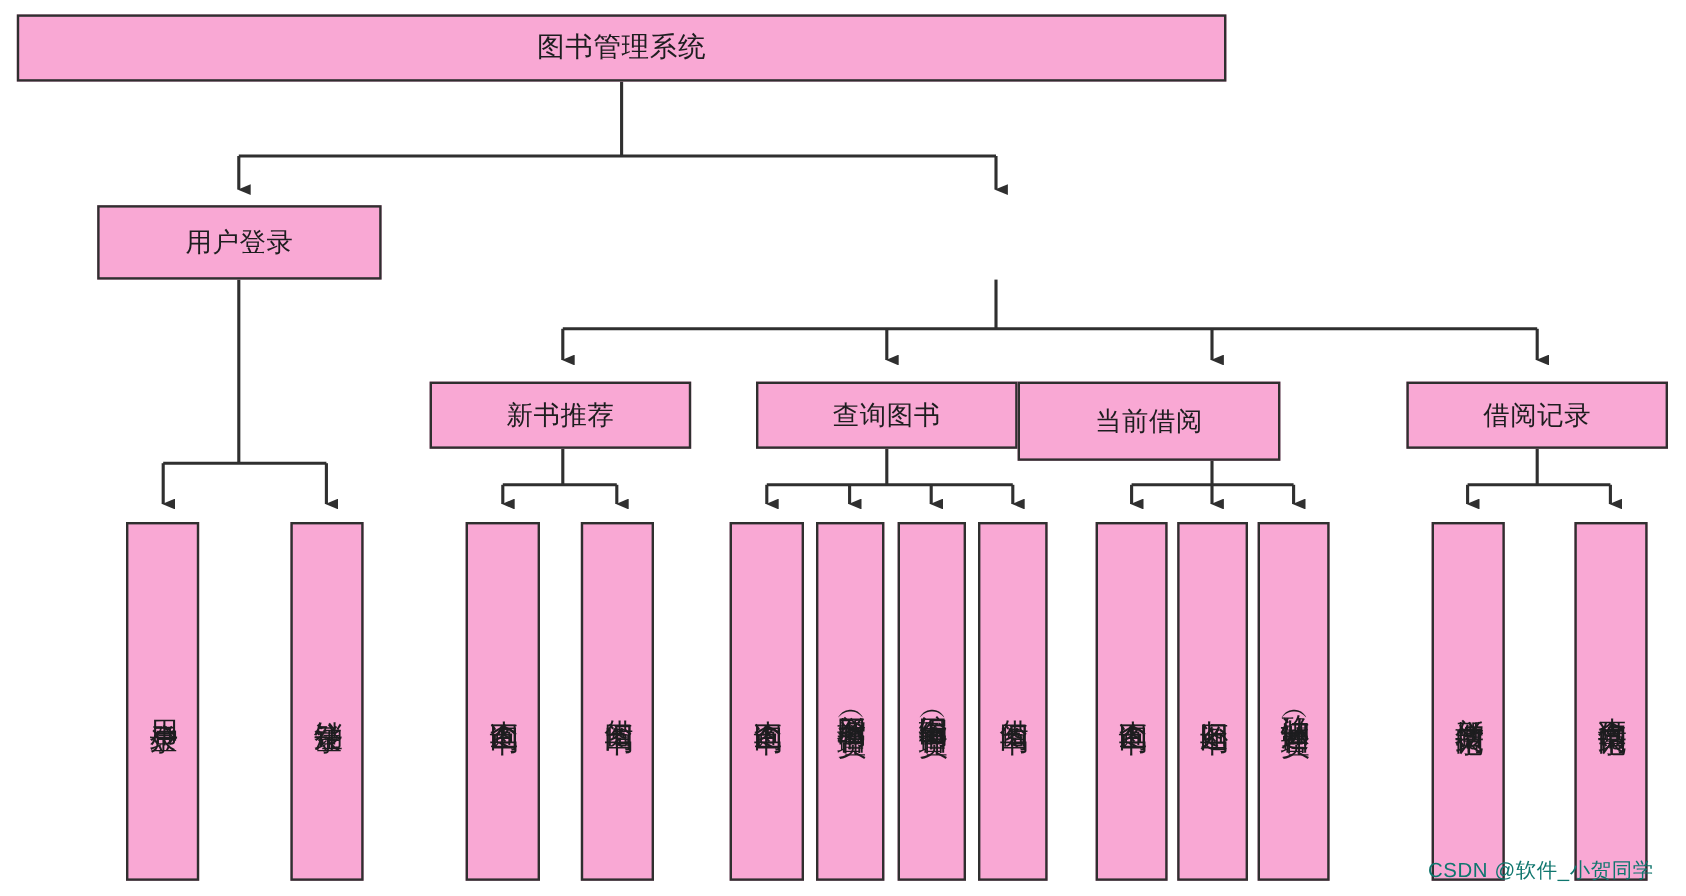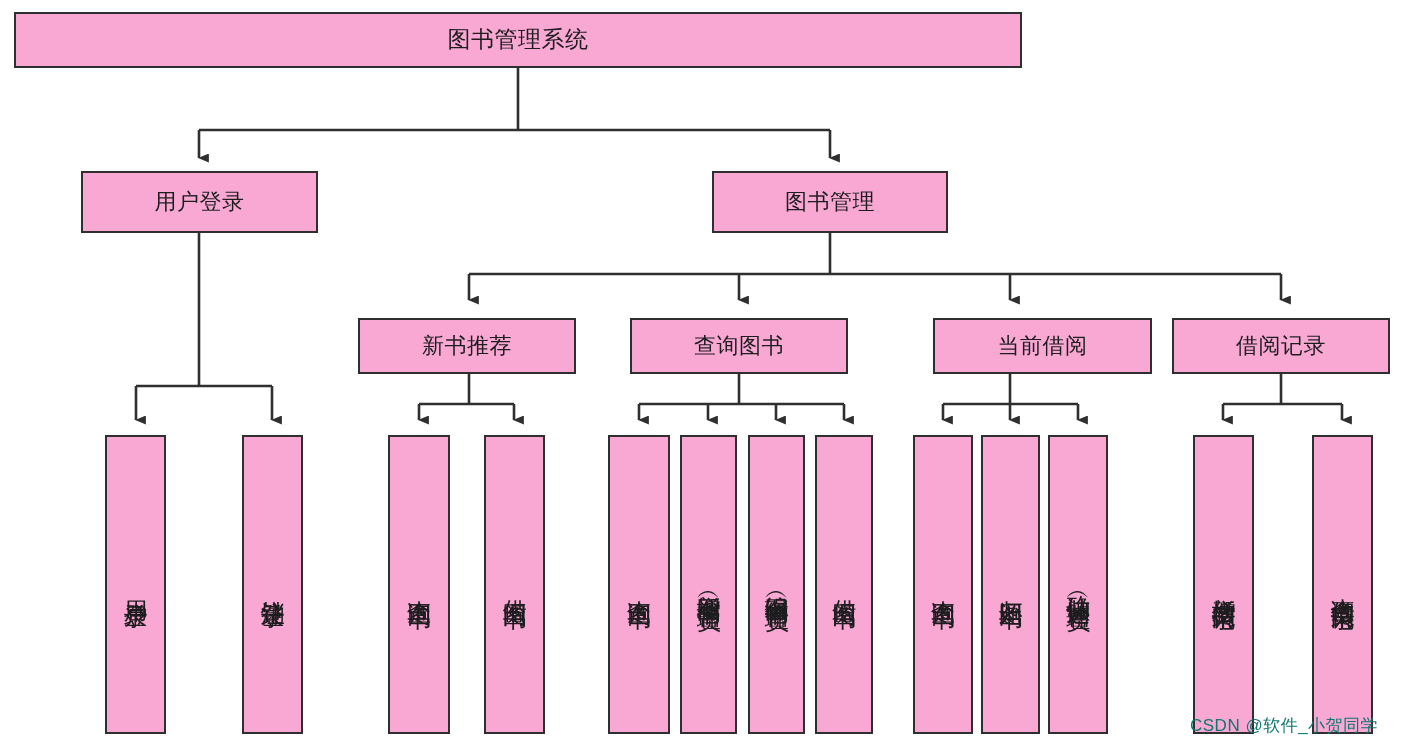--- a/index.html
+++ b/index.html
@@ -126,33 +126,30 @@
   </svg>
 
   <div class="node h root" style="left:14px; top:12px; width:1008px; height:56px;">
     <span class="lbl">图书管理系统</span>
   </div>
 
   <div class="node h" style="left:81px; top:171px; width:237px; height:62px;">
     <span class="lbl">用户登录</span>
   </div>
 
-  <div class="node h" style="left:712px; top:171px; width:236px; height:62px;">
-    <span class="lbl">图书管理</span>
-  </div>
 
   <div class="node h" style="left:358px; top:318px; width:218px; height:56px;">
     <span class="lbl">新书推荐</span>
   </div>
 
   <div class="node h" style="left:630px; top:318px; width:218px; height:56px;">
     <span class="lbl">查询图书</span>
   </div>
 
-  <div class="node h" style="left:933px; top:318px; width:219px; height:56px;text-align:center;">
+  <div class="node h" style="left:848px; top:318px; width:219px; height:66px;text-align:center;">
     <span class="lbl">当前借阅</span>
   </div>
 
   <div class="node h" style="left:1172px; top:318px; width:218px; height:56px;">
     <span class="lbl">借阅记录</span>
   </div>
 
   <div class="node v" style="left:105px; top:435px; width:61px; height:299px;">
     <span class="lbl">用户登录</span>
   </div>

